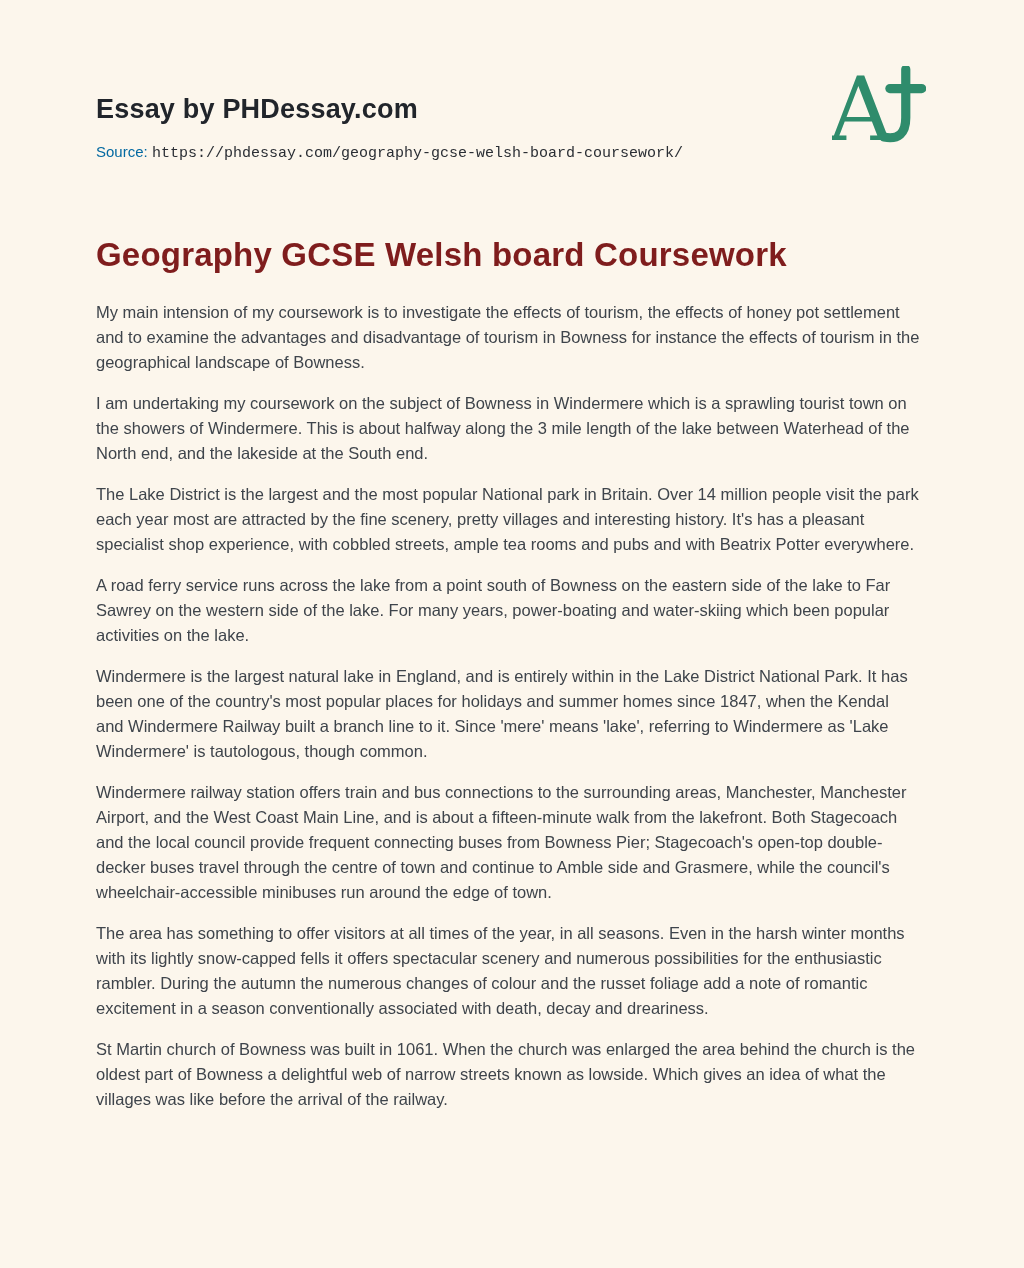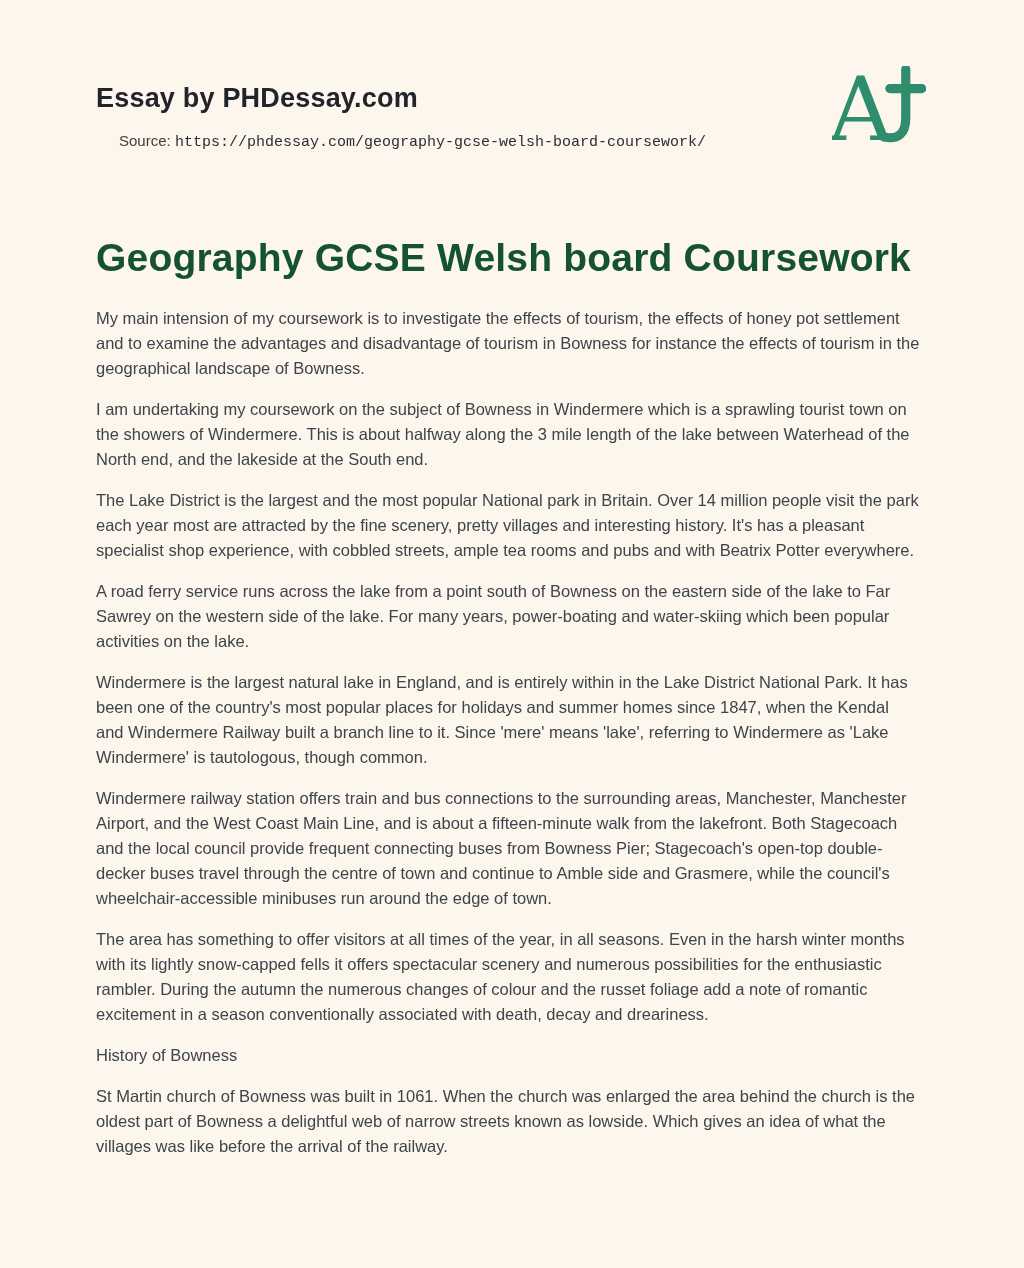--- a/index.html
+++ b/index.html
@@ -14,52 +14,51 @@
     background: #FCF6EC;
     font-family: "Liberation Sans", sans-serif;
   }
   .page {
     padding: 0 96px;
   }
   .header {
     padding-top: 72px;
     display: flex;
     justify-content: space-between;
-    align-items: center;
+    align-items: flex-end;
   }
   .site-title {
     margin: 0;
     font-size: 27px;
     font-weight: 600;
     color: #21252B;
     letter-spacing: 0.2px;
   }
   .source-line {
     margin: 18px 0 0 0;
     font-size: 15px;
   }
   .source-label {
-    color: #404040;
-    margin-left: 23px;
+    color: #0369a1;
   }
   .source-url {
     color: #2A2E34;
     text-decoration: none;
     font-family: Liberation Mono, monospace;
   }
   .logo {
     color: #2F8C6C;
     margin-top: -6px;
     margin-right: 2px;
   }
   .essay-title {
     margin: 74px 0 26px 0;
-    font-size: 39px;
+    font-size: 33px;
     font-weight: 600;
-    color: #14532d;
+    color: #7f1d1d;
     letter-spacing: 0.2px;
   }
   .essay-body p {
     margin: 0 8px 16px 0;
     font-size: 16.5px;
     line-height: 25px;
     color: #3E444B;
     max-width: 836px;
   }
 </style>
@@ -88,19 +87,18 @@
   <div class="essay">
     <h2 class="essay-title">Geography GCSE Welsh board Coursework</h2>
     <div class="essay-body">
       <p>My main intension of my coursework is to investigate the effects of tourism, the effects of honey pot settlement and to examine the advantages and disadvantage of tourism in Bowness for instance the effects of tourism in the geographical landscape of Bowness.</p>
       <p>I am undertaking my coursework on the subject of Bowness in Windermere which is a sprawling tourist town on the showers of Windermere. This is about halfway along the 3 mile length of the lake between Waterhead of the North end, and the lakeside at the South end.</p>
       <p>The Lake District is the largest and the most popular National park in Britain. Over 14 million people visit the park each year most are attracted by the fine scenery, pretty villages and interesting history. It's has a pleasant specialist shop experience, with cobbled streets, ample tea rooms and pubs and with Beatrix Potter everywhere.</p>
       <p>A road ferry service runs across the lake from a point south of Bowness on the eastern side of the lake to Far Sawrey on the western side of the lake. For many years, power-boating and water-skiing which been popular activities on the lake.</p>
       <p>Windermere is the largest natural lake in England, and is entirely within in the Lake District National Park. It has been one of the country's most popular places for holidays and summer homes since 1847, when the Kendal and Windermere Railway built a branch line to it. Since 'mere' means 'lake', referring to Windermere as 'Lake Windermere' is tautologous, though common.</p>
       <p>Windermere railway station offers train and bus connections to the surrounding areas, Manchester, Manchester Airport, and the West Coast Main Line, and is about a fifteen-minute walk from the lakefront. Both Stagecoach and the local council provide frequent connecting buses from Bowness Pier; Stagecoach's open-top double-decker buses travel through the centre of town and continue to Amble side and Grasmere, while the council's wheelchair-accessible minibuses run around the edge of town.</p>
       <p>The area has something to offer visitors at all times of the year, in all seasons. Even in the harsh winter months with its lightly snow-capped fells it offers spectacular scenery and numerous possibilities for the enthusiastic rambler. During the autumn the numerous changes of colour and the russet foliage add a note of romantic excitement in a season conventionally associated with death, decay and dreariness.</p>
-      <p>History of Bowness</p>
       <p>St Martin church of Bowness was built in 1061. When the church was enlarged the area behind the church is the oldest part of Bowness a delightful web of narrow streets known as lowside. Which gives an idea of what the villages was like before the arrival of the railway.</p>
 
     </div>
   </div>
 
 </div>
 
 </body></html>

